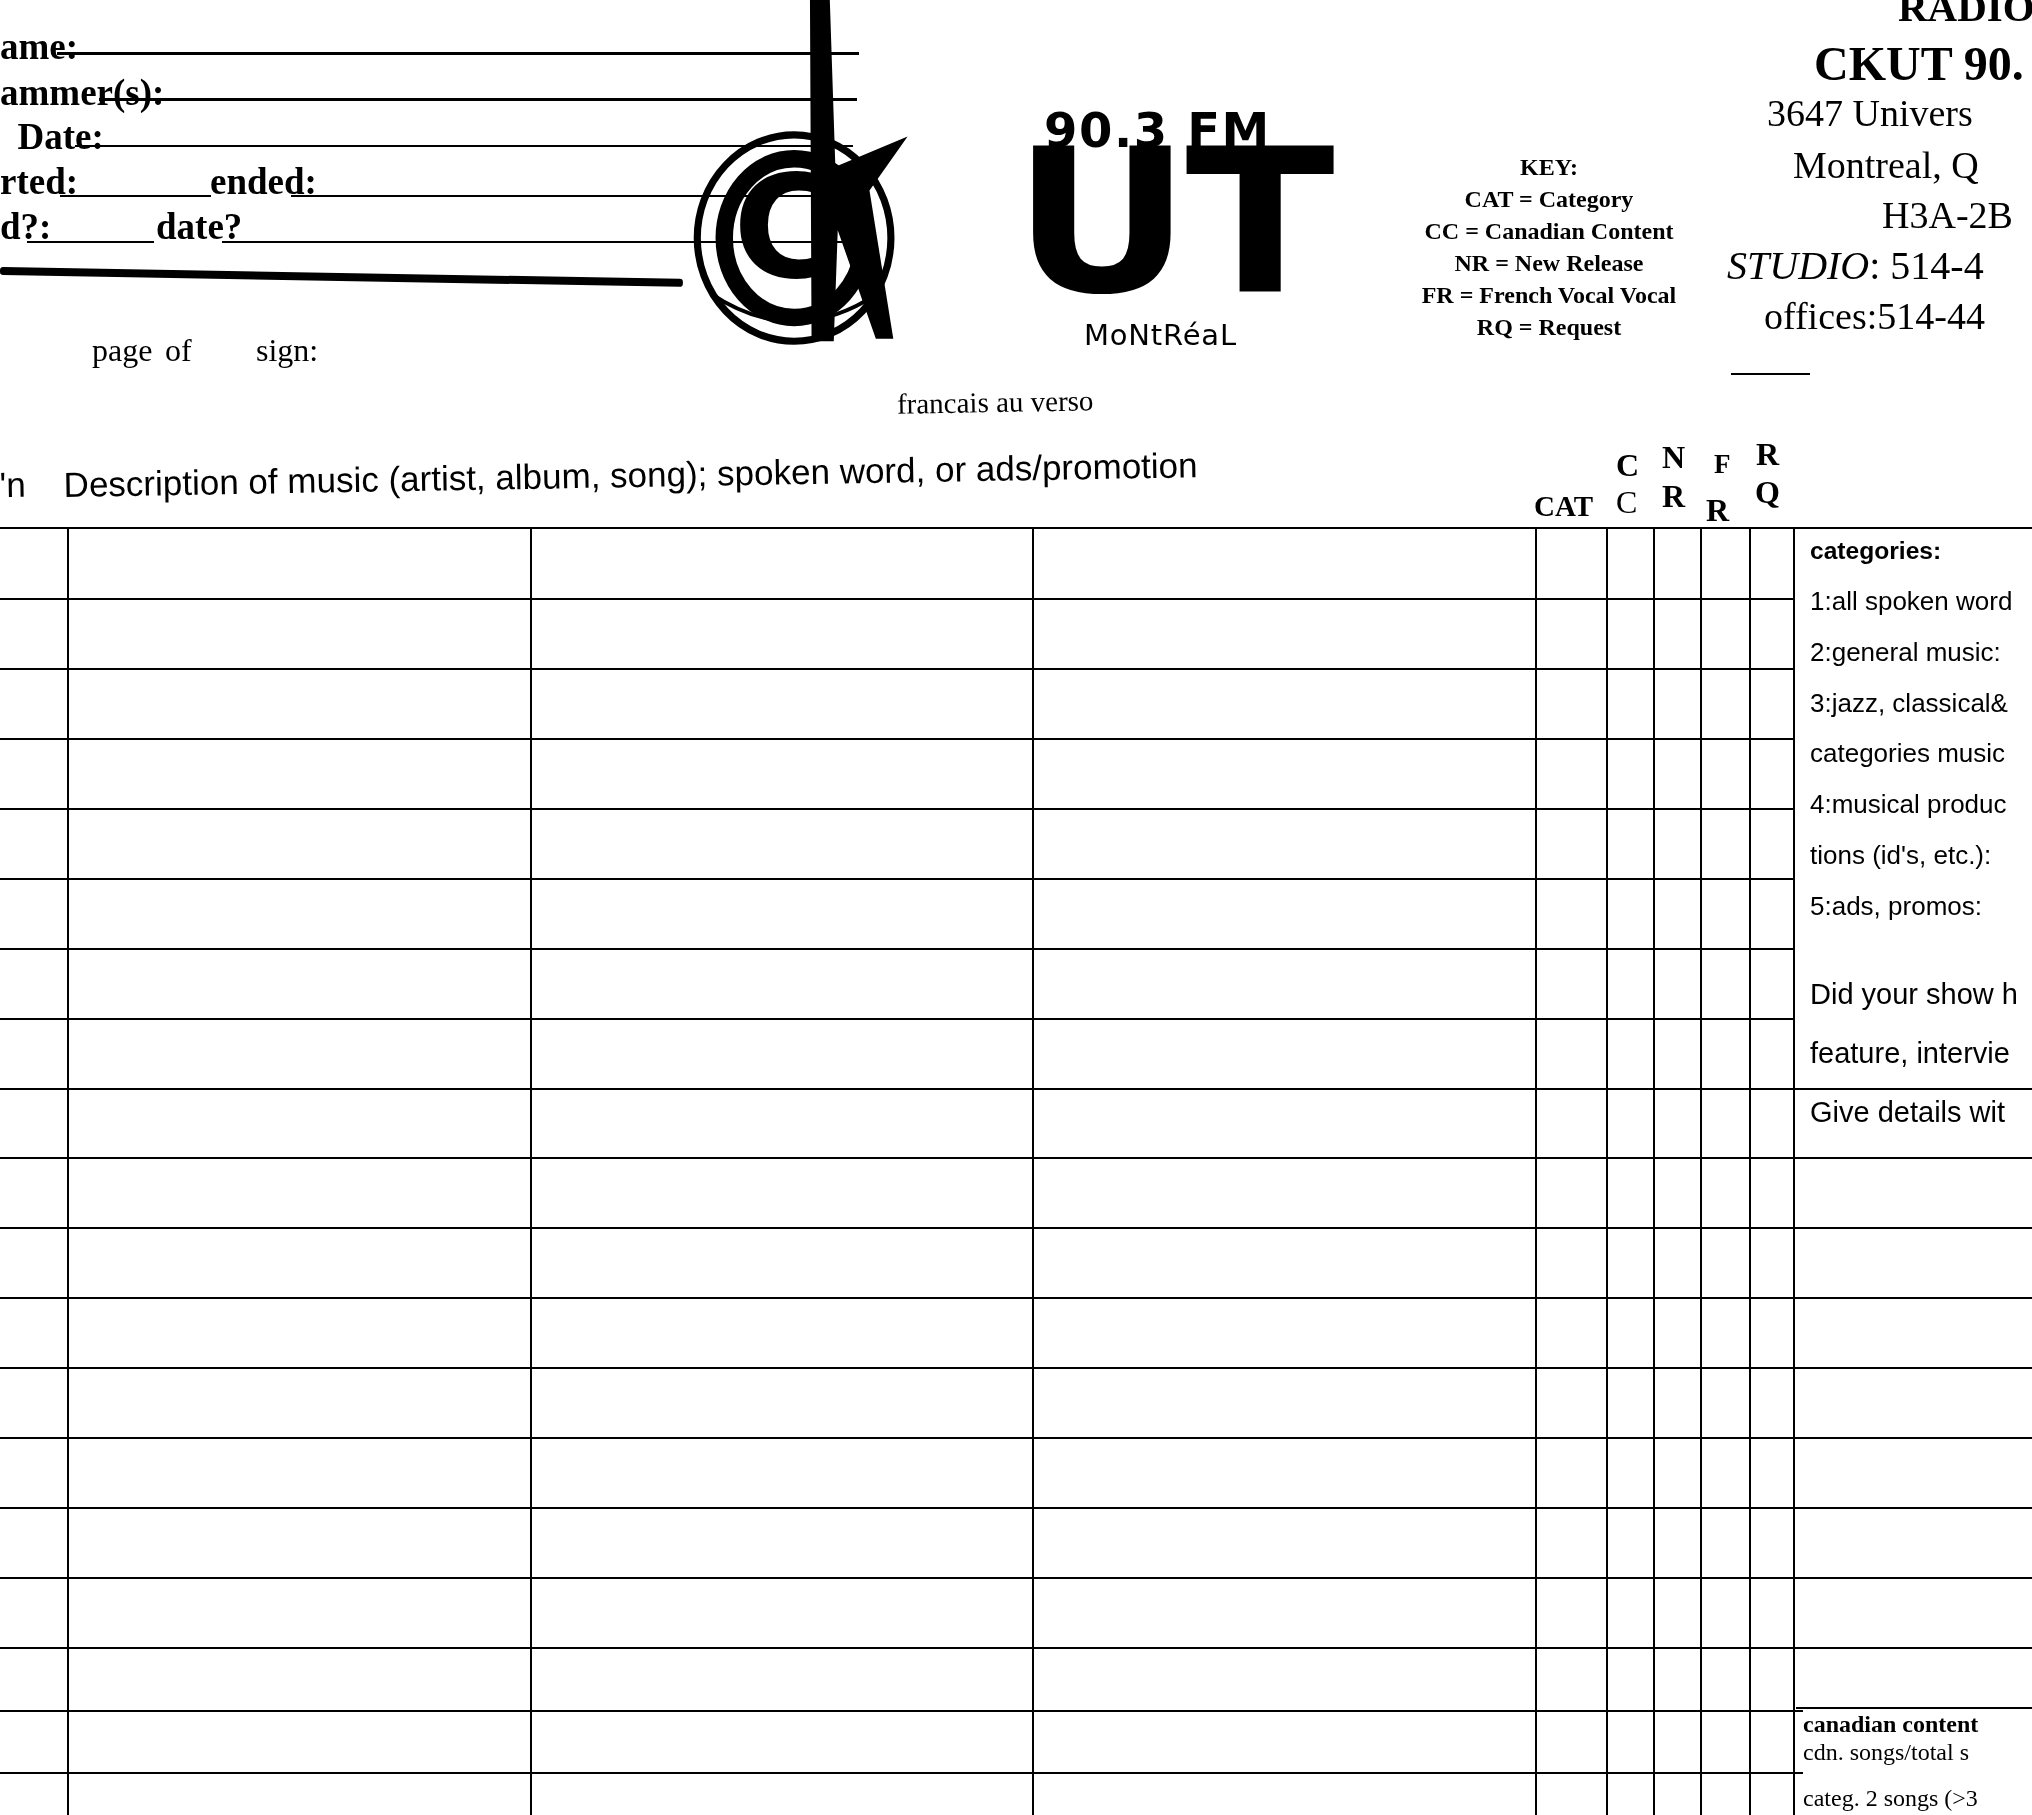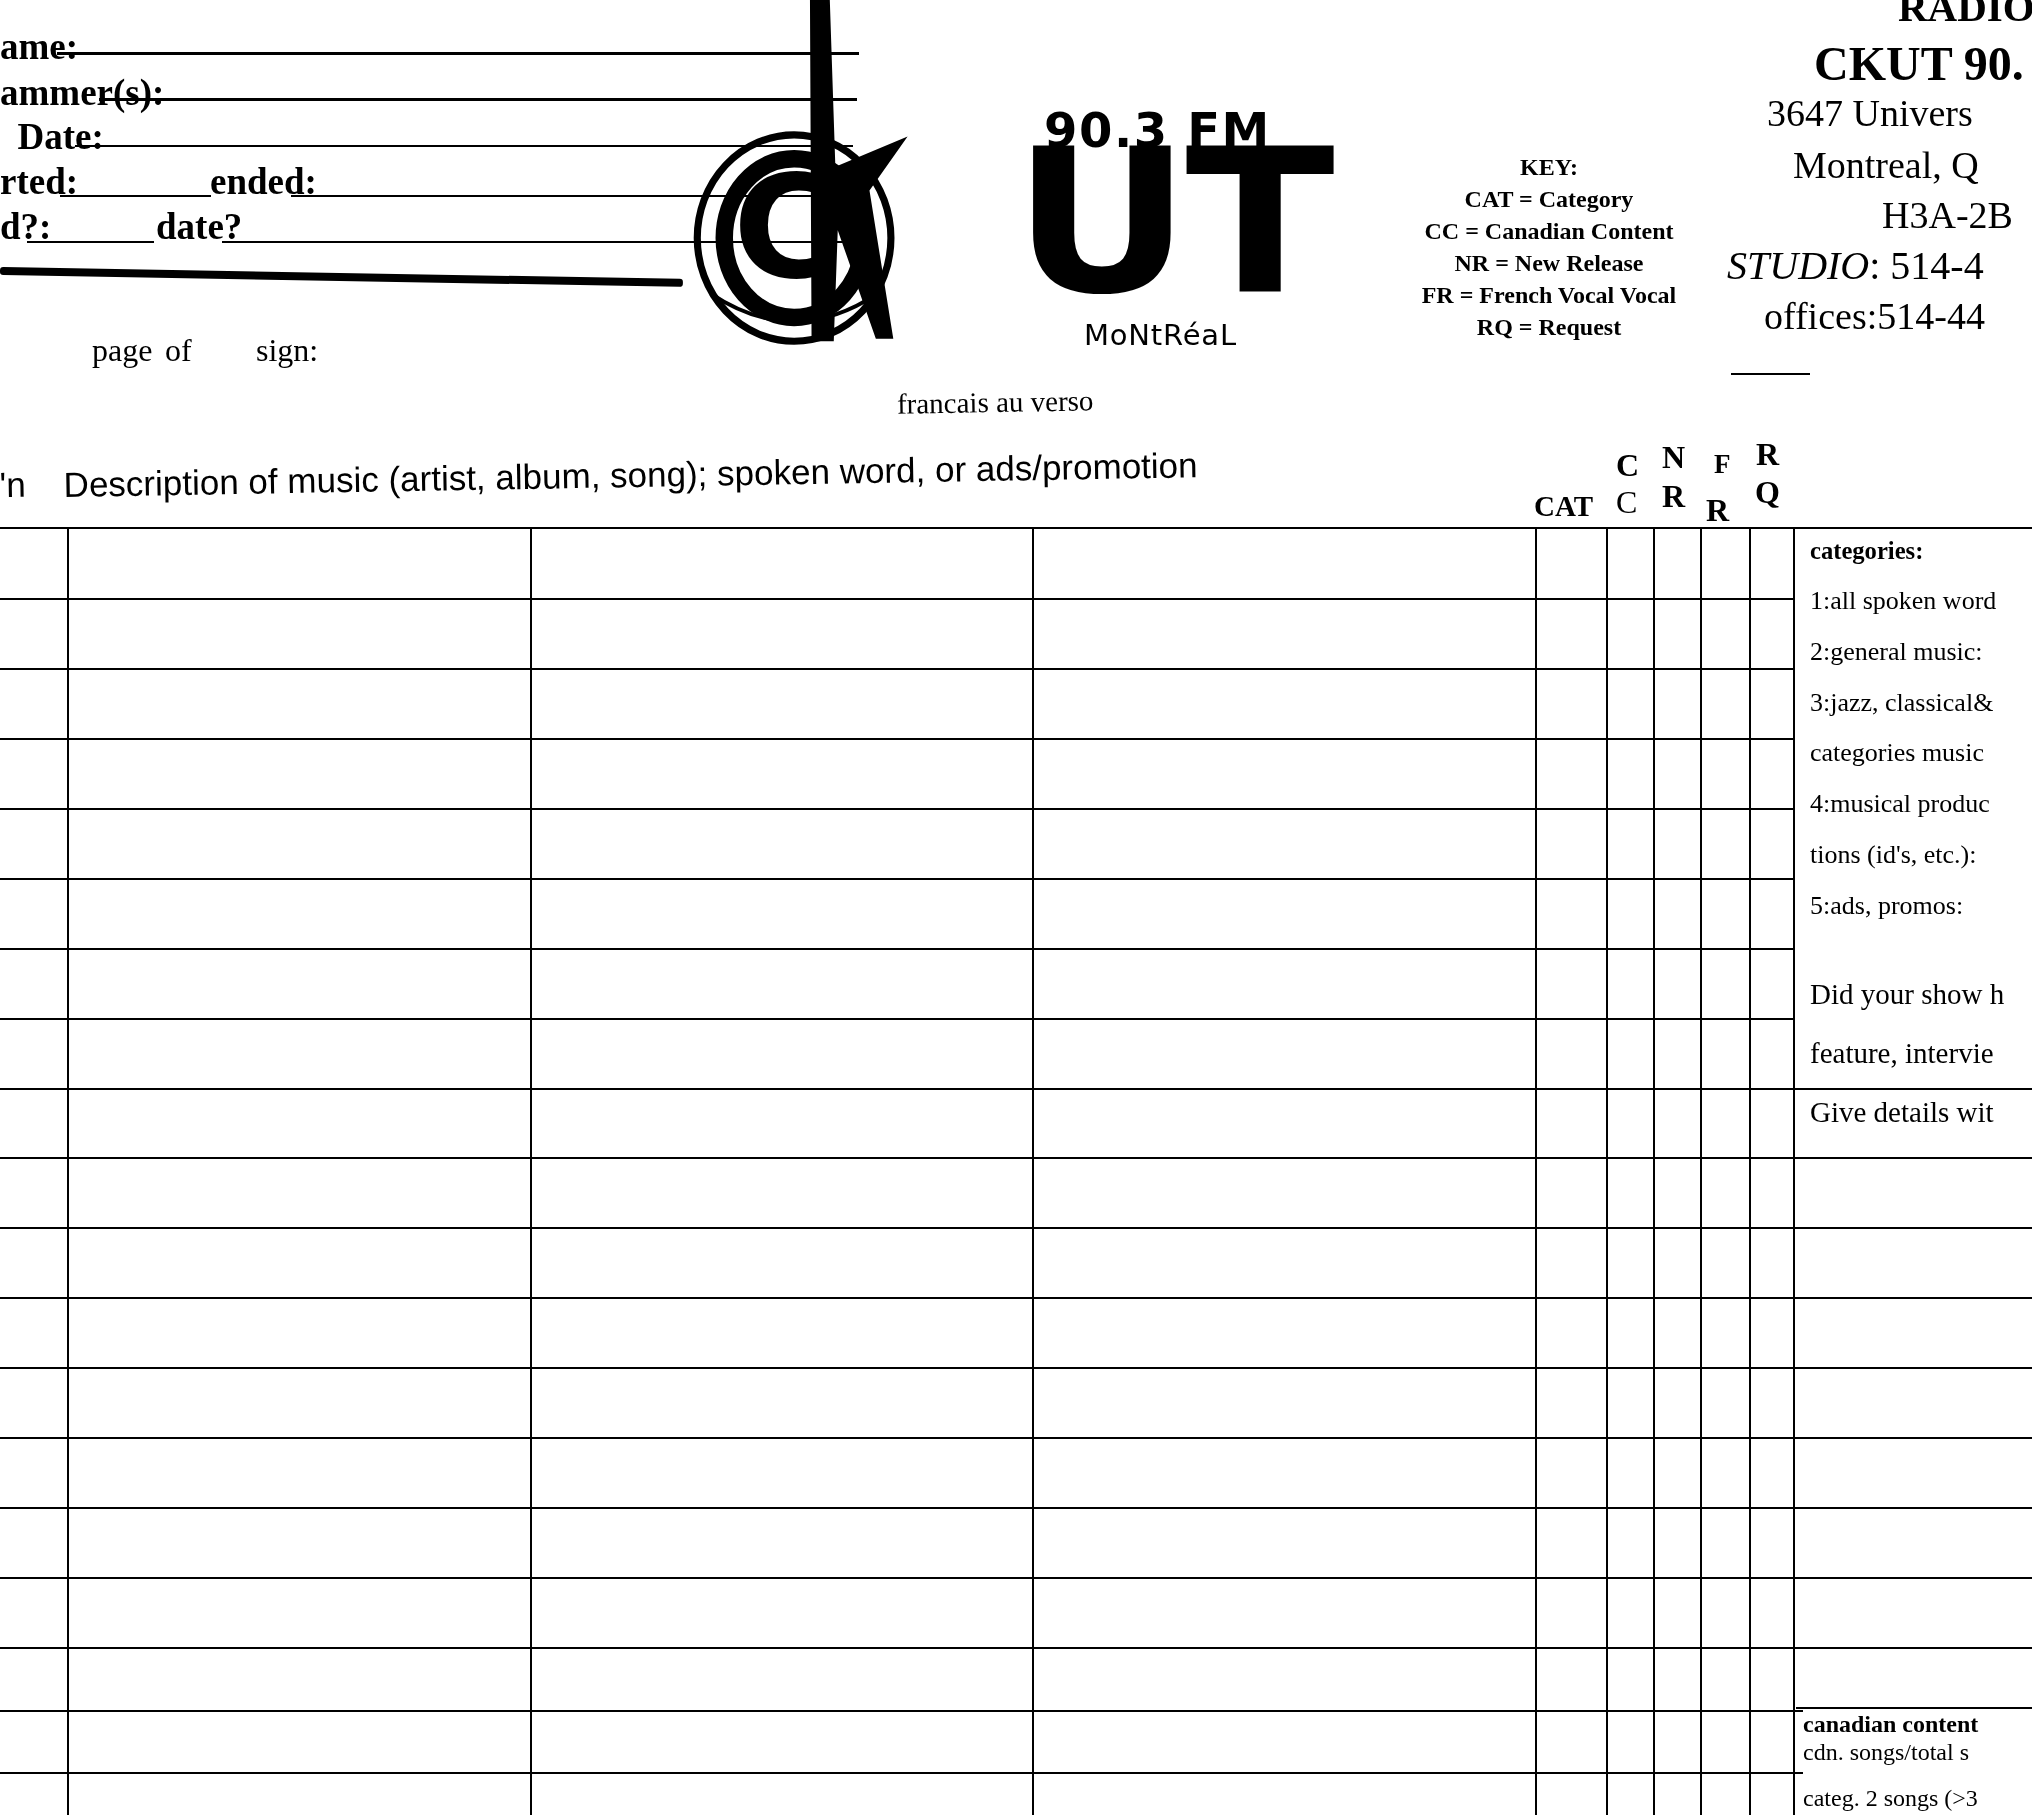--- a/index.html
+++ b/index.html
@@ -27,21 +27,21 @@
   
   .col-head { position: absolute; font-family: "Liberation Sans", sans-serif; font-size: 35px; white-space: nowrap; transform: rotate(-1deg); transform-origin: left bottom; }
   .flag-head { position: absolute; font-family: "Liberation Serif", serif; font-weight: bold; font-size: 32px; line-height: 1; }
 
   
   .grid { position: absolute; left: 0; top: 527px; width: 2033px; height: 1288px; }
   .hline { position: absolute; left: 0; height: 2.4px; background: #000; }
   .vline { position: absolute; top: 0; width: 2.4px; background: #000; }
 
   
-  .side { position: absolute; left: 1810px; font-family: Liberation Serif, serif; font-size: 26px; white-space: nowrap; }
+  .side { position: absolute; left: 1810px; font-family: Liberation Sans, sans-serif; font-size: 26px; white-space: nowrap; }
   .side.bold { font-weight: bold; }
   .side-cc { position: absolute; left: 1803px; font-family: "Liberation Serif", serif; font-size: 24px; white-space: nowrap; background: #fff; }
 </style>
 </head>
 <body>
 
 <div>
   <span class="field-label" style="left:0;top:28px;">ame:</span>
   <div class="field-line" style="left:57px;top:52px;width:802px;"></div>
 

